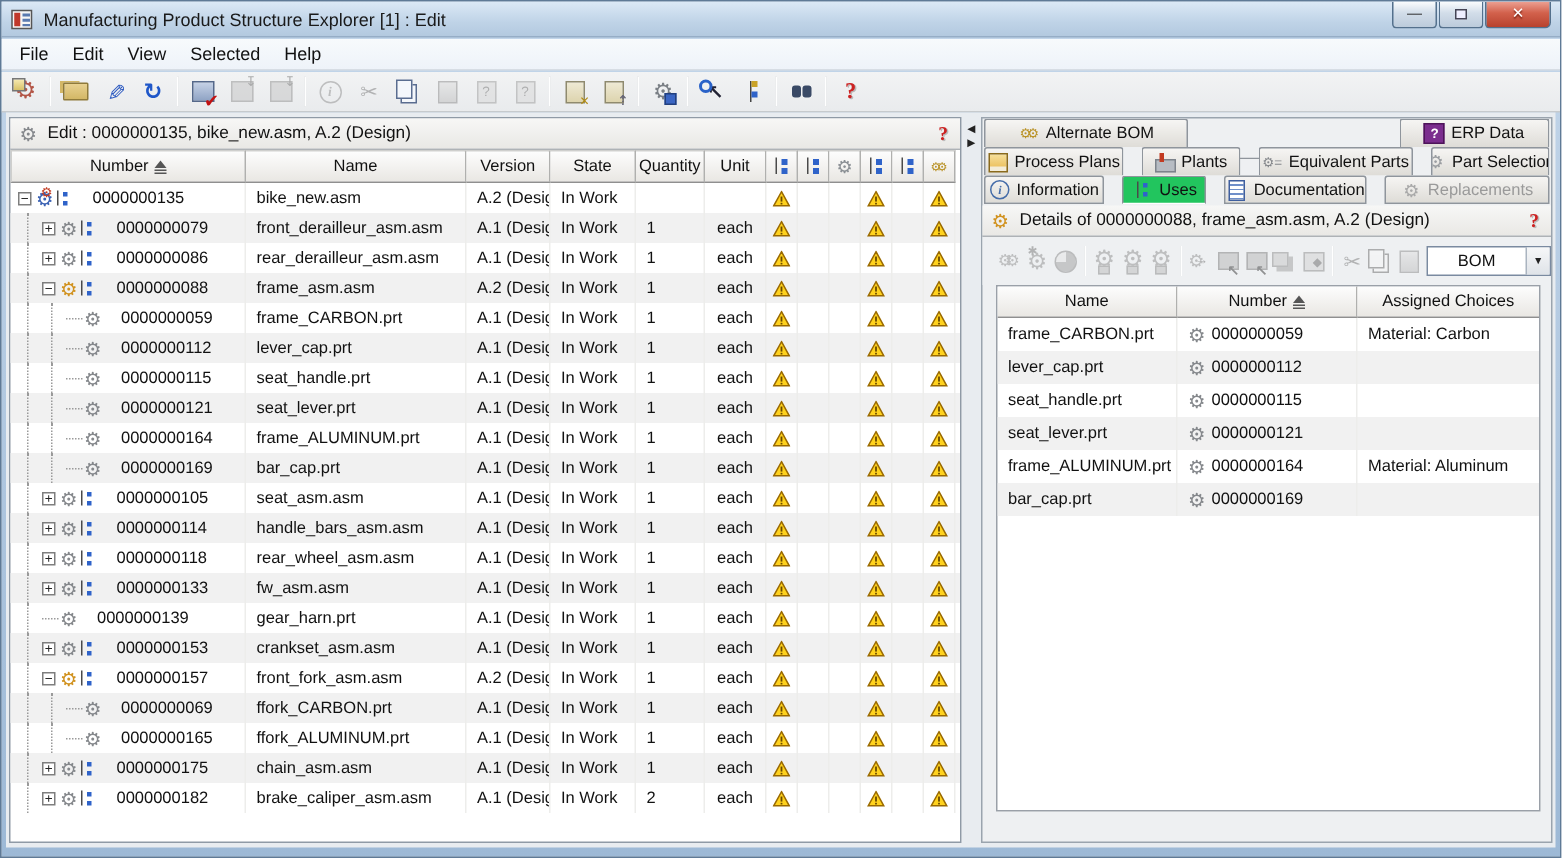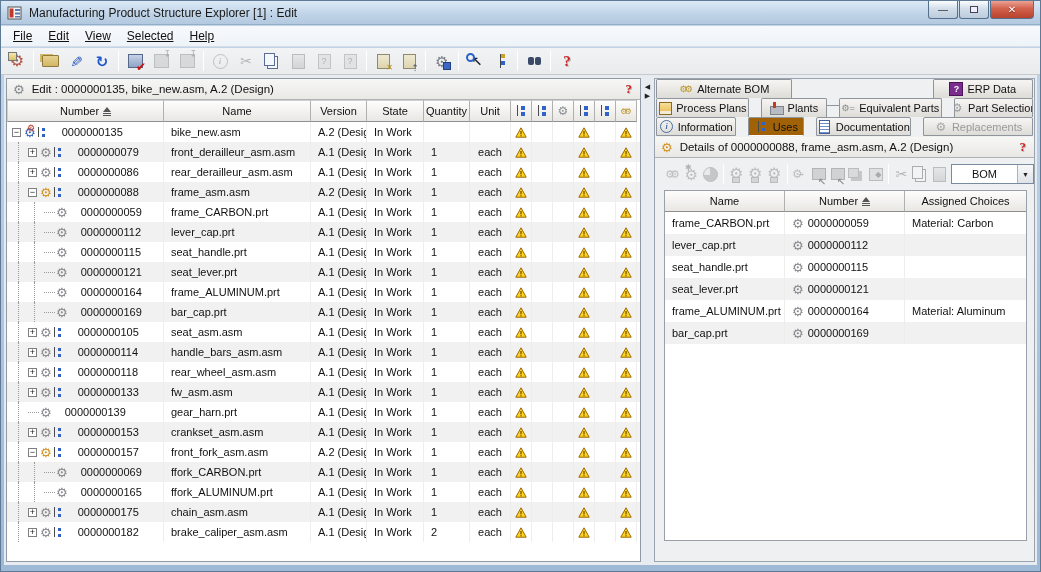--- a/index.html
+++ b/index.html
@@ -16,21 +16,21 @@
   .winbtns{position:absolute;right:6px;top:0;display:flex;height:18px;}
   .wbtn{width:30px;height:18px;border:1px solid #54708c;border-top:none;display:flex;align-items:center;justify-content:center;
         background:linear-gradient(#fbfdfe,#d2dde9 45%,#bccbdb);font-size:10px;color:#333;border-radius:0 0 3px 3px;margin-left:1px;}
   .wbtn.close{width:44px;background:linear-gradient(#eda193,#d2614c 45%,#b8422e);color:#fff;
         border-radius:0 0 4px 3px;font-weight:bold;text-shadow:0 1px 1px #7c2415;}
   .wbtn .restore-glyph{width:8px;height:7px;border:1px solid #445;background:#eef;}
 
   
   .menubar{position:absolute;left:0;right:0;top:25px;height:21px;background:linear-gradient(#f7fafc,#eef3f9);
            border-bottom:1px solid #d7dde4;display:flex;align-items:center;padding-left:4px;}
-  .menu-item{padding:2px 8px;font-size:12px;text-decoration:underline;}
+  .menu-item{padding:2px 8px;font-size:12px;}
   .toolbar{position:absolute;left:0;right:0;top:47px;height:27px;background:linear-gradient(#f2f3f4,#e9ebed);
            border-bottom:1px solid #c6cacd;display:flex;align-items:center;padding-left:3px;}
   .tsep{width:1px;height:20px;background:#bfc3c7;border-right:1px solid #fff;margin:0 3px;}
   .tbi{position:relative;width:24px;height:24px;display:inline-flex;align-items:center;justify-content:center;margin:0 1px;}
   .dis{filter:grayscale(1);opacity:.5;}
   [class*="ic-"]::before{content:"⚙";font-size:15px;color:#8a8f94;line-height:1;}
 
   .ic-product-structure-icon::before{content:"⚙";color:#b35546;font-size:16px;}
   .ic-product-structure-icon::after{content:"";position:absolute;left:3px;top:3px;width:7px;height:7px;border:1px solid #777;background:linear-gradient(#f6e9b0,#d8c268);}
   .ic-open-folder-icon::before{content:"";width:15px;height:10px;background:linear-gradient(#e8d190,#d3b766);border:1px solid #8f7a3a;border-radius:1px;box-shadow:-4px -3px 0 -2px #d3b766;}
@@ -107,21 +107,21 @@
   .tglyph::before{content:"";position:absolute;left:1px;top:1px;bottom:2px;border-left:1px solid #4a4a4a;}
   .tglyph::after{content:"";position:absolute;left:5px;top:2px;width:3.5px;height:3.5px;background:#2f63c9;box-shadow:0 6px 0 #2f63c9;}
   .numtext{margin-left:12px;}
   .warn-svg{display:block;margin:0 auto;}
 
   
   .tabrow{display:flex;height:19px;padding:0 1px;gap:12px;}
   .tab{display:flex;align-items:center;justify-content:center;gap:4px;border:1px solid #8f959c;border-bottom:none;
        background:linear-gradient(#f6f5f3,#dedcd7);border-radius:2px 2px 0 0;font-size:11px;overflow:hidden;white-space:nowrap;padding:0 2px;}
   .tabrow3 .tab{border-bottom:1px solid #8f959c;}
-  .tab.active{background:#a16207;border-bottom:1px solid #fff;font-weight:400;}
+  .tab.active{background:#22c55e;border-bottom:1px solid #fff;font-weight:400;}
   .tab.disabled{color:#9a9a9a;}
   .tabi{position:relative;width:14px;height:14px;display:inline-flex;align-items:center;justify-content:center;flex:none;}
   .ti-alternate-bom-icon::before{content:"⚙⚙";font-size:9px;letter-spacing:-3px;color:#b99226;padding-right:3px;}
   .ti-where-used-icon,.ti-uses-icon{}
   .ti-erp-data-icon::before{content:"?";width:12px;height:12px;background:#7b2d8e;color:#fff;display:flex;align-items:center;justify-content:center;font-weight:700;font-size:9px;border:1px solid #4d1459;}
   .ti-process-plans-icon::before{content:"";width:11px;height:11px;background:linear-gradient(#f6df9a,#e9b84e);border:1px solid #8a6a1c;box-shadow:inset 0 -3px 0 #f3ecd8;}
   .ti-plants-icon::before{content:"";width:12px;height:7px;background:#b7bcc3;border:1px solid #7d838b;margin-top:5px;}
   .ti-plants-icon::after{content:"";position:absolute;left:3px;top:1px;width:3px;height:6px;background:#c23b22;}
   .ti-equivalent-parts-icon::before{content:"⚙=";font-size:9px;color:#85888c;letter-spacing:0;}
   .ti-part-selection-icon::before{content:"⚙";font-size:12px;color:#9a9da1;}

